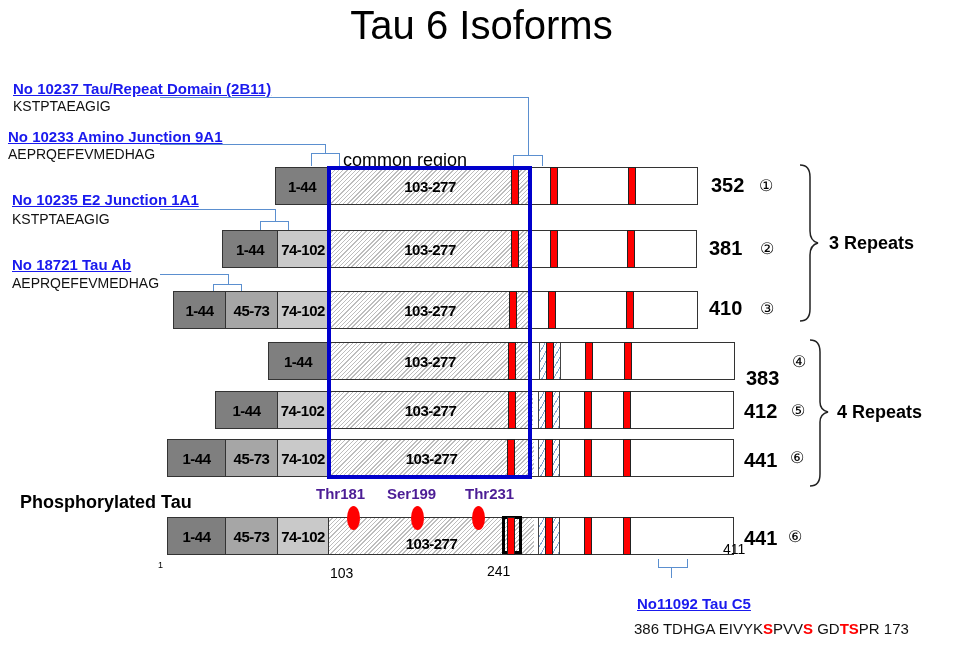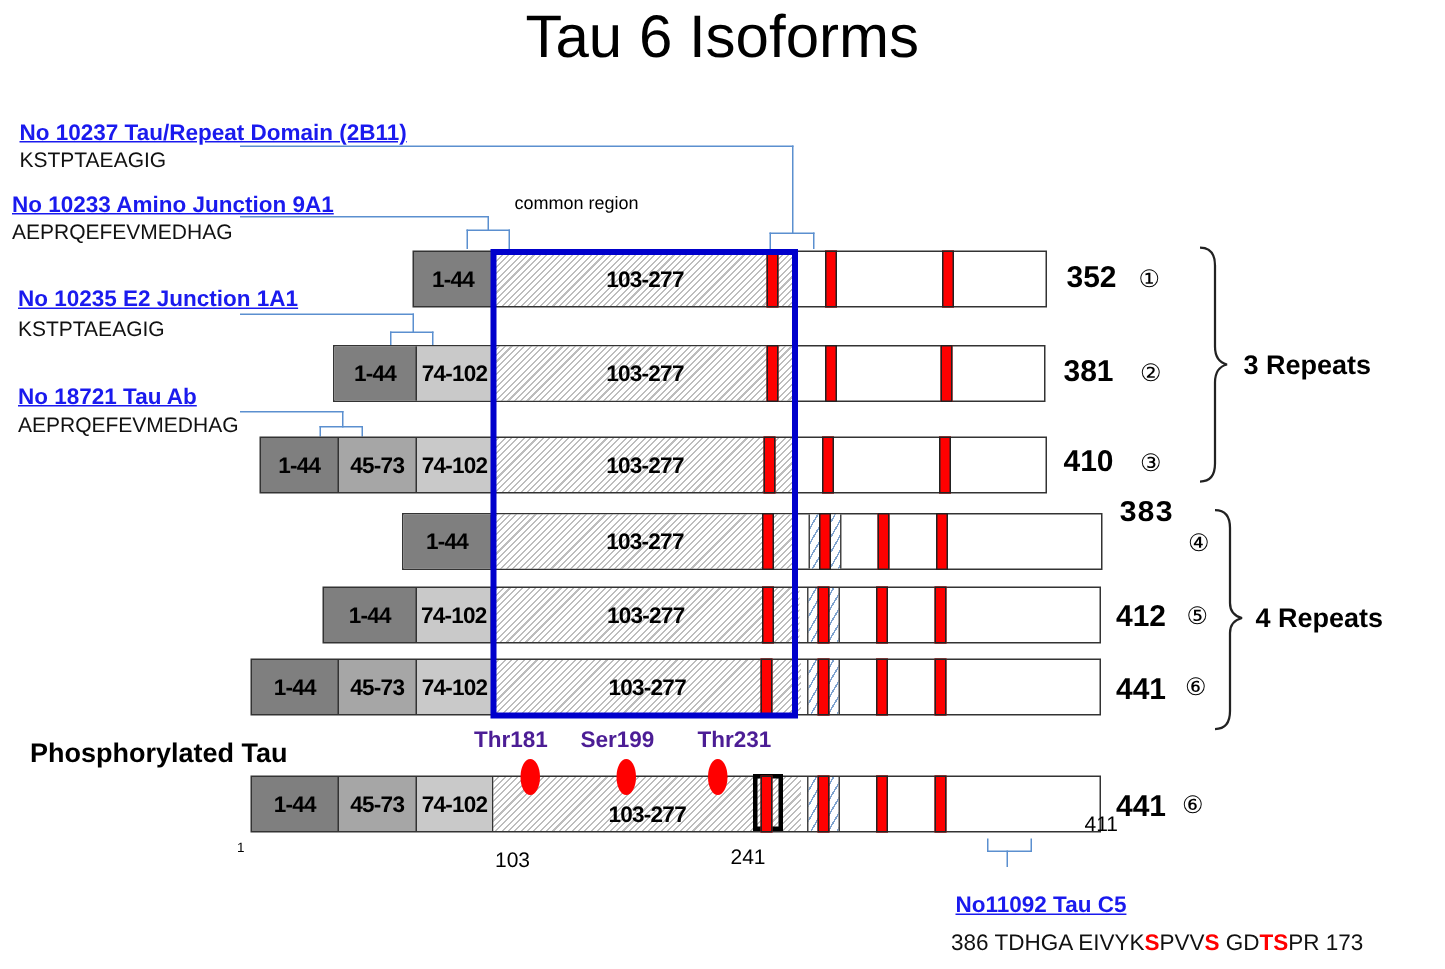--- a/index.html
+++ b/index.html
@@ -48,21 +48,21 @@
 
 <div class="abs conn" style="left:160px; top:144px; width:165px; height:9px; border-top-width:1px; border-right-width:1px;"></div>
 <div class="abs conn" style="left:311px; top:153px; width:27px; height:12px; border-top-width:1px; border-left-width:1px; border-right-width:1px;"></div>
 
 <div class="abs conn" style="left:160px; top:209px; width:115px; height:12px; border-top-width:1px; border-right-width:1px;"></div>
 <div class="abs conn" style="left:260px; top:221px; width:27px; height:8px; border-top-width:1px; border-left-width:1px; border-right-width:1px;"></div>
 
 <div class="abs conn" style="left:160px; top:274px; width:68px; height:10px; border-top-width:1px; border-right-width:1px;"></div>
 <div class="abs conn" style="left:213px; top:284px; width:27px; height:7px; border-top-width:1px; border-left-width:1px; border-right-width:1px;"></div>
 
-<div class="abs" style="left:343px; top:128px; font-size:12px;">common region</div>
+<div class="abs" style="left:343px; top:150px; font-size:18px;">common region</div>
 
 <div class="bar" style="left:275px; top:167px; width:423px;">
   <div class="seg s1" style="left:0; width:53px;">1-44</div>
   <div class="seg hatch" style="left:53px; width:202px;">103-277</div>
   <div class="red" style="left:235px;"></div>
   <div class="red" style="left:274px;"></div>
   <div class="red" style="left:352px;"></div>
 </div>
 <div class="abs len" style="left:711px; top:174px;">352</div>
 <div class="abs circ" style="left:759px; top:176px;">①</div>
@@ -97,21 +97,21 @@
 
 <div class="bar" style="left:268px; top:342px; width:467px;">
   <div class="seg s1" style="left:0; width:59px;">1-44</div>
   <div class="seg hatch" style="left:59px; width:204px;">103-277</div>
   <div class="red" style="left:239px;"></div>
   <div class="e10" style="left:270px;"></div>
   <div class="red" style="left:277px;"></div>
   <div class="red" style="left:316px;"></div>
   <div class="red" style="left:355px;"></div>
 </div>
-<div class="abs len" style="left:746px; top:331px;font-family:Liberation Mono, monospace;">383</div>
+<div class="abs len" style="left:746px; top:367px;">383</div>
 <div class="abs circ" style="left:792px; top:352px;">④</div>
 
 <div class="bar" style="left:215px; top:391px; width:519px;">
   <div class="seg s1" style="left:0; width:62px;">1-44</div>
   <div class="seg s3" style="left:62px; width:50px;">74-102</div>
   <div class="seg hatch" style="left:112px; width:205px;">103-277</div>
   <div class="red" style="left:292px;"></div>
   <div class="e10" style="left:322px;"></div>
   <div class="red" style="left:329px;"></div>
   <div class="red" style="left:368px;"></div>

